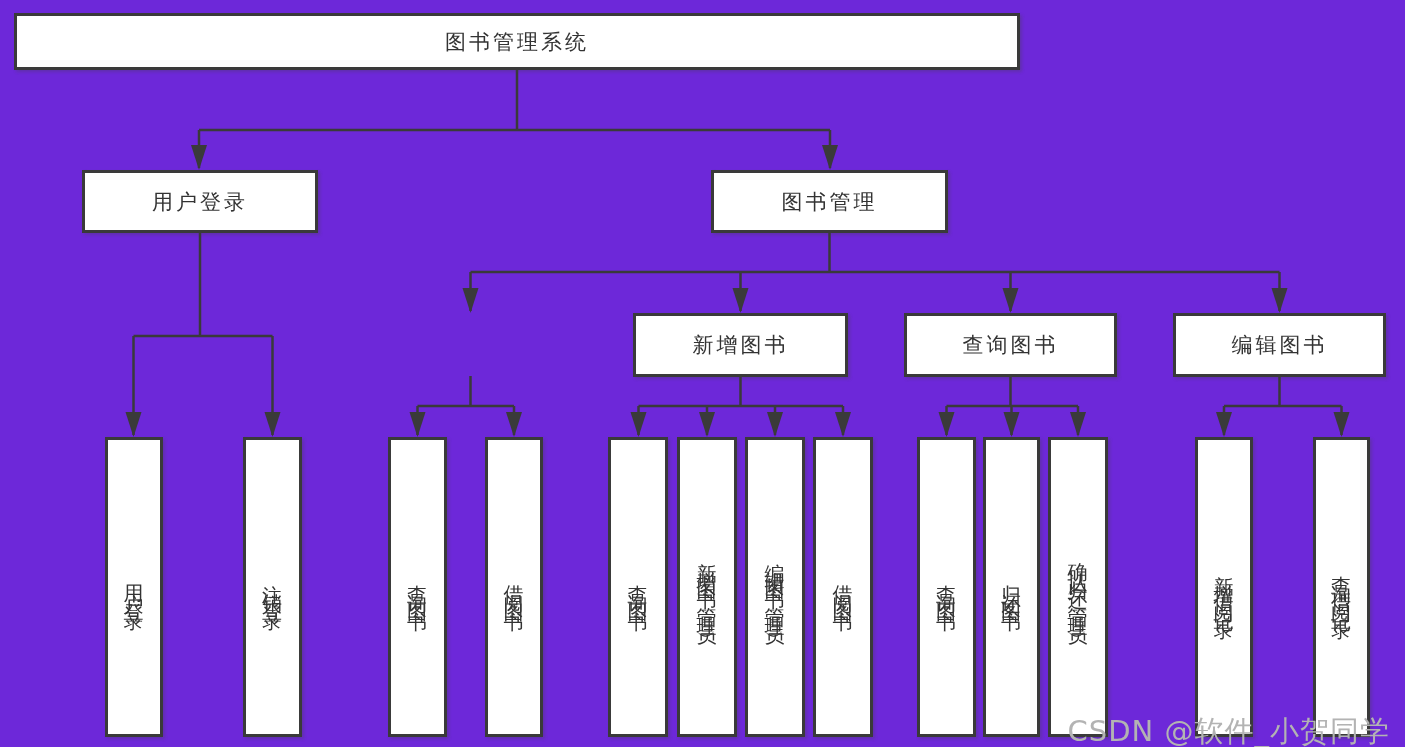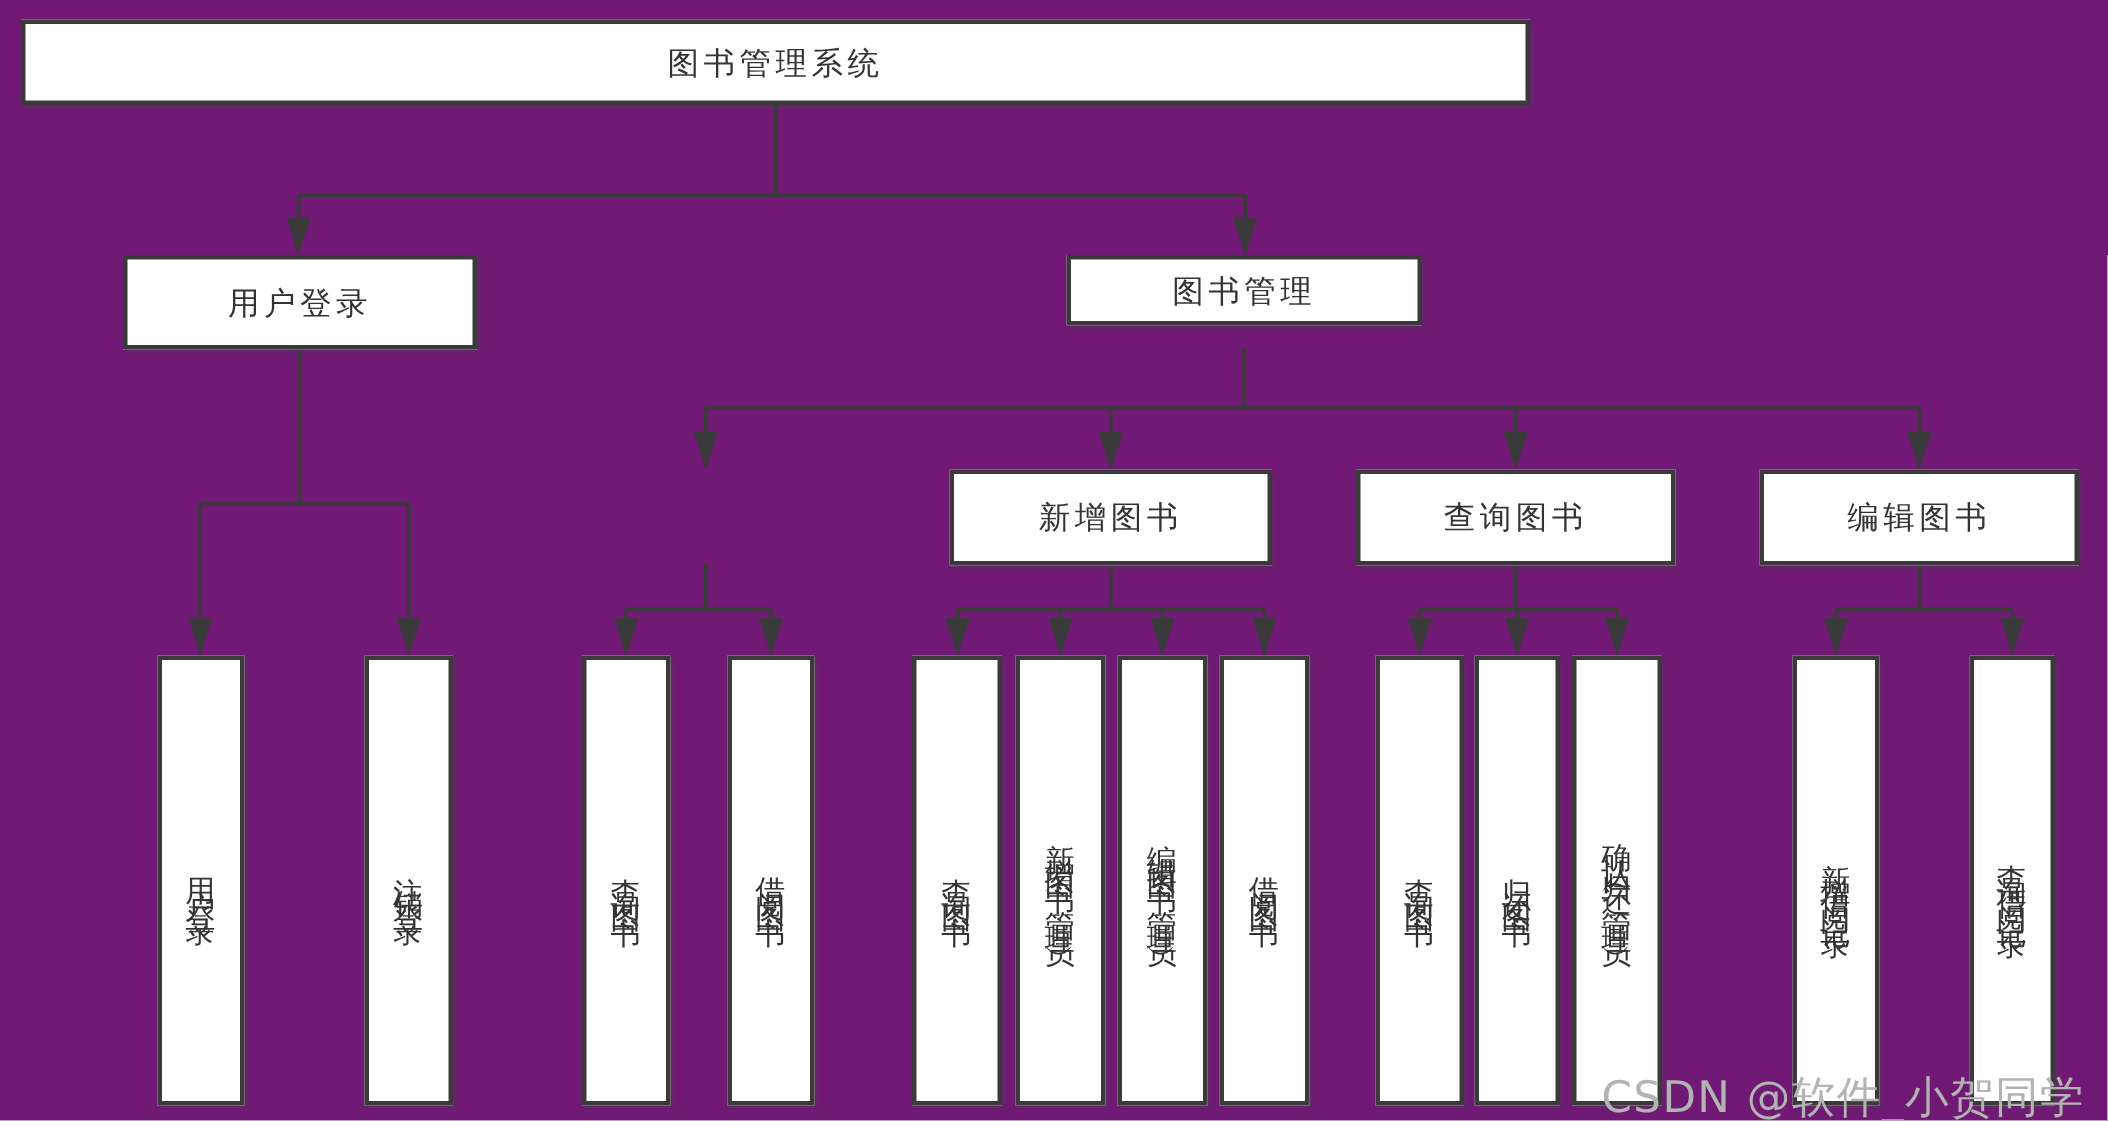--- a/index.html
+++ b/index.html
@@ -1,20 +1,20 @@
 <!DOCTYPE html>
 <html><head>
 <meta charset="utf-8">
 <style>
   html, body { margin: 0; padding: 0; background: #ffffff; }
   .canvas {
     position: relative;
     width: 1405px;
     height: 747px;
-    background: #701a75;
+    background: #6d28d9;
     font-family: "DejaVu Sans", "Liberation Sans", sans-serif;
     color: #333333;
     overflow: hidden;
   }
   .connectors {
     position: absolute;
     left: 0; top: 0;
     width: 1405px; height: 747px;
     pointer-events: none;
   }
@@ -136,21 +136,21 @@
     </g>
   </svg>
 
   <div class="box h" style="left:14px; top:13px; width:1006px; height:57px;">
     <span class="lbl">图书管理系统</span>
   </div>
 
   <div class="box h" style="left:82px; top:170px; width:236px; height:63px;">
     <span class="lbl">用户登录</span>
   </div>
-  <div class="box h" style="left:711px; top:170px; width:237px; height:47px;">
+  <div class="box h" style="left:711px; top:170px; width:237px; height:63px;">
     <span class="lbl">图书管理</span>
   </div>
 
   <div class="box h" style="left:633px; top:313px; width:215px; height:64px;">
     <span class="lbl">新增图书</span>
   </div>
   <div class="box h" style="left:904px; top:313px; width:213px; height:64px;">
     <span class="lbl">查询图书</span>
   </div>
   <div class="box h" style="left:1173px; top:313px; width:213px; height:64px;">

